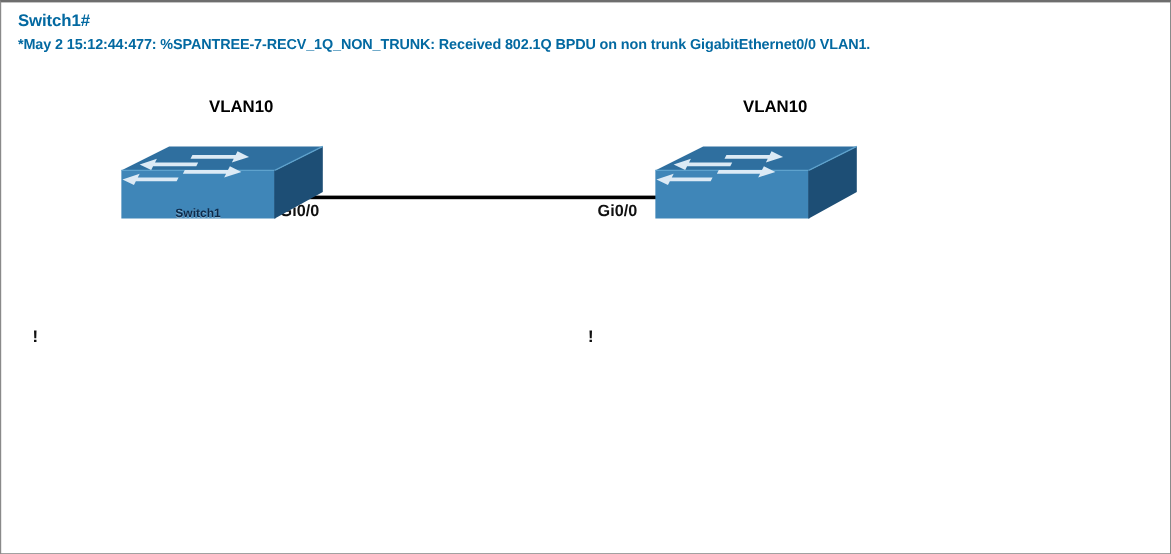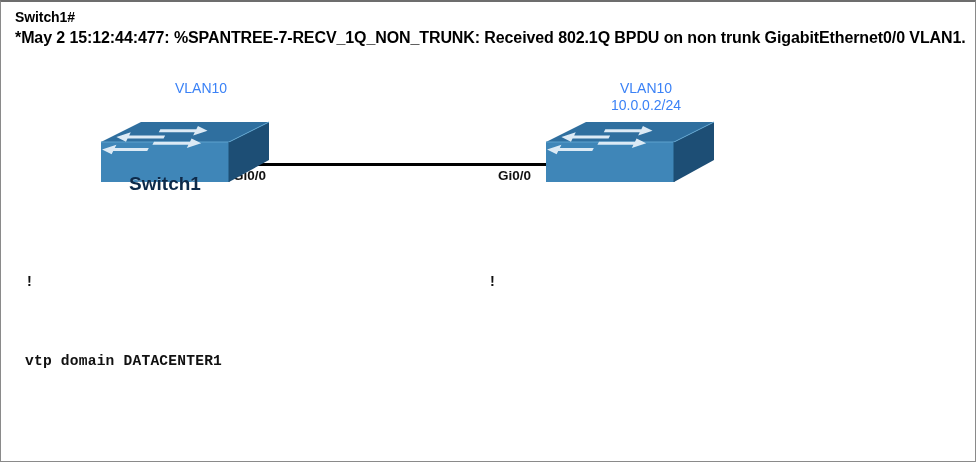--- a/index.html
+++ b/index.html
@@ -25,30 +25,30 @@
   
   .console-block {
     position: absolute;
     left: 14px;
     top: 6px;
     width: 950px;
   }
   .console-line {
     font-family: "Liberation Sans", sans-serif;
     font-weight: bold;
-    color: #000000;
+    color: #0369a1;
     white-space: nowrap;
     letter-spacing: -0.1px;
   }
   .prompt-line {
     font-size: 14px;
     line-height: 19px;
   }
   .log-line {
-    font-size: 16px;
+    font-size: 12px;
     line-height: 21px;
   }
 
   
   .topology {
     position: absolute;
     left: 0;
     top: 78px;
     width: 976px;
     height: 130px;
@@ -61,39 +61,39 @@
   }
   .node.left  { left: 100px; top: 0px; }
   .node.right { left: 545px; top: 0px; }
 
   .node-caption {
     position: absolute;
     top: 0;
     width: 200px;
     text-align: center;
     font-size: 14px;
-    font-weight: normal;
-    color: #3b82f6;
+    font-weight: bold;
+    color: #000000;
     line-height: 17px;
   }
   .node-caption .cap2 { display: block; }
 
   .switch-svg {
     position: absolute;
     top: 40px;
     left: 0px;
   }
 
   .switch-label {
     position: absolute;
     left: 0;
     top: 93px;
     width: 128px;
     text-align: center;
-    font-size: 19px;
+    font-size: 10px;
     font-weight: bold;
     color: #0d2a4a;
     text-shadow: 0 1px 0 rgba(255,255,255,0.35);
     pointer-events: none;
   }
 
   
   .link-line {
     position: absolute;
     left: 228px;
@@ -178,21 +178,20 @@
           <polygon points="46,46 12,46 12,40 0,49 12,58 12,52 46,52"></polygon>
         </g>
       </svg>
 
       <div class="switch-label">Switch1</div>
     </div>
 
     <div class="node right">
       <div class="node-caption">
         <span>VLAN10</span>
-        <span class="cap2">10.0.0.2/24</span>
       </div>
 
       <svg class="switch-svg" width="180" height="86" viewBox="0 0 180 86">
         <polygon points="128,22 168,2 168,40 128,62" fill="#1d4e75"></polygon>
         <polygon points="0,22 40,2 168,2 128,22" fill="#2f6f9f"></polygon>
         <polygon points="0,22 128,22 128,62 0,62" fill="#3f86b8"></polygon>
         <polyline points="0,22 128,22 168,2" fill="none" stroke="#5ea2cd" stroke-width="1"></polyline>
         <polyline points="128,22 128,62" fill="none" stroke="#1d4e75" stroke-width="1"></polyline>
         <g fill="#dceaf5" transform="translate(14,4) skewX(-27) scale(1,0.52)">
           <polygon points="48,10 84,10 84,4 96,13 84,22 84,16 48,16"></polygon>
@@ -202,21 +201,20 @@
         </g>
       </svg>
 
     </div>
   </div>
 
   <div class="config-area">
 
     <div class="config-col col-left">
       <div class="cfg-line">!</div>
-      <div class="cfg-line">vtp domain DATACENTER1</div>
       
       
       
       
       
       
       
       
     </div>
 

